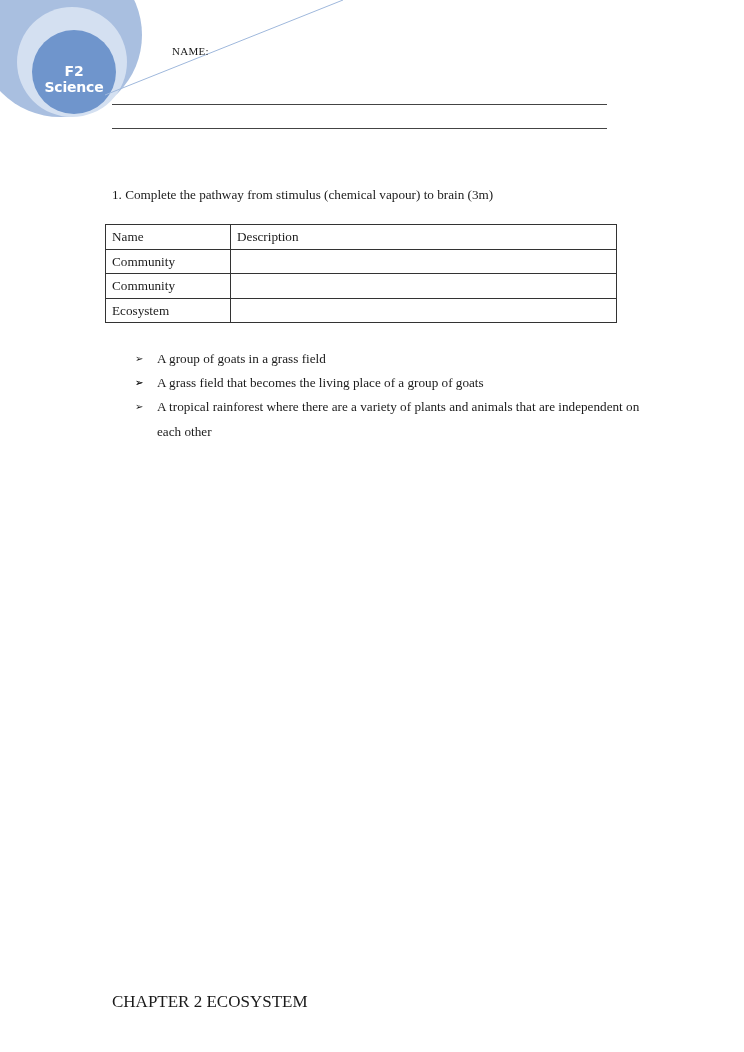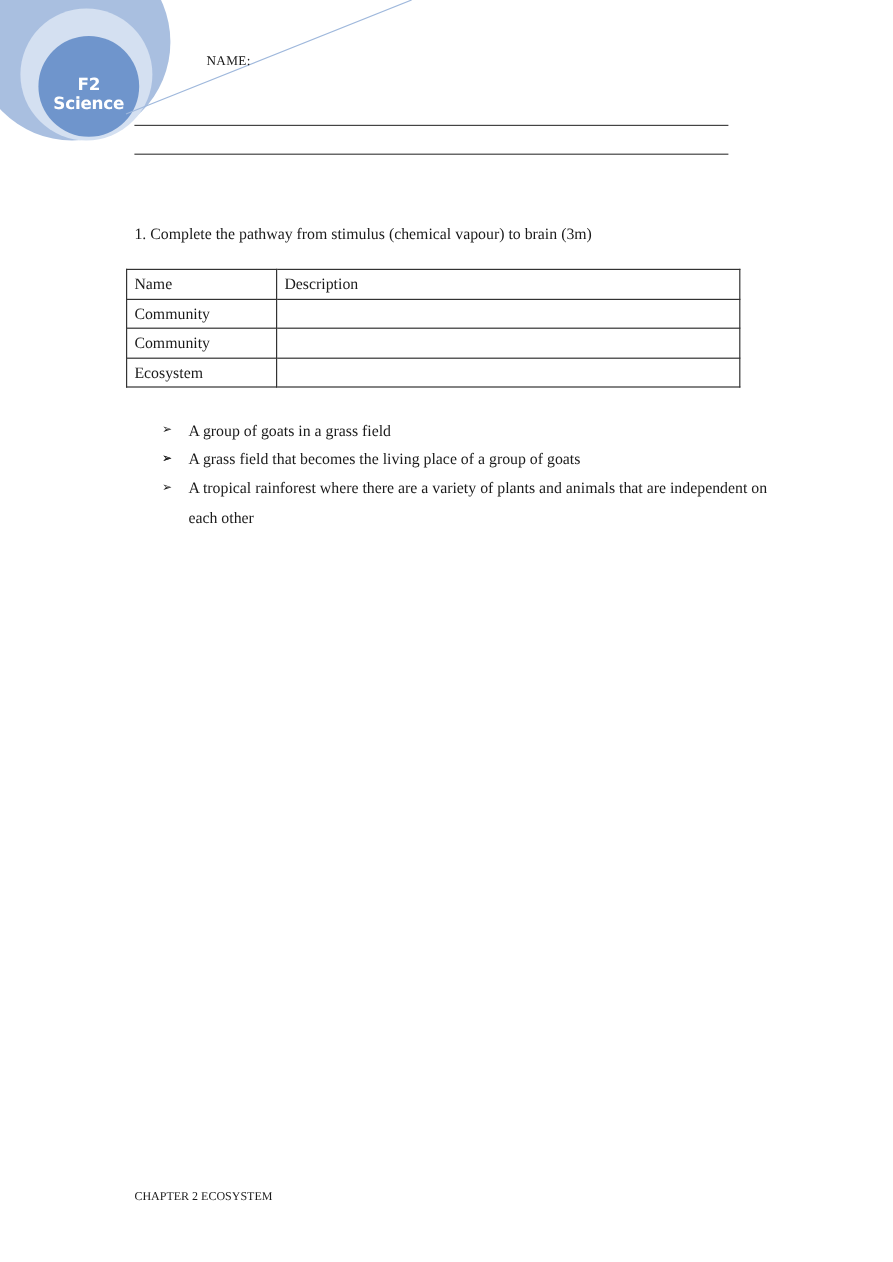--- a/index.html
+++ b/index.html
@@ -15,21 +15,21 @@
   .question { position: absolute; left: 112px; top: 187px; font-family: "Liberation Serif", serif;
               font-size: 13.2px; }
   table.grid { position: absolute; left: 105px; top: 224px; width: 512px; border-collapse: collapse;
                font-family: "Liberation Serif", serif; font-size: 13.2px; }
   table.grid td { border: 1px solid #333; height: 23.5px; padding: 0 0 0 6px; vertical-align: middle; line-height: 1; }
   table.grid td.c1 { width: 118px; }
   ul.options { position: absolute; left: 135px; top: 347px; width: 510px; margin: 0; padding: 0; list-style: none;
                font-family: "Liberation Serif", serif; font-size: 13.2px; line-height: 24.2px; }
   ul.options li { position: relative; padding-left: 22px; }
   ul.options li .bullet { position: absolute; left: 0; top: 0; font-size: 10px; }
-  .footer { position: absolute; left: 112px; top: 992px; font-family: "Liberation Serif", serif; font-size: 10px; }
+  .footer { position: absolute; left: 112px; top: 992px; font-family: "Liberation Serif", serif; font-size: 17px; }
 </style>
 </head>
 <body>
 
 <div class="logo">
   <svg width="360" height="140" viewBox="0 0 360 140">
     <circle cx="60" cy="35" r="82" fill="#a9bfe0"></circle>
     <circle cx="72" cy="62" r="55" fill="#d4e0f1"></circle>
     <circle cx="74" cy="72" r="42" fill="#6f95cc"></circle>
     <line x1="105" y1="95" x2="343" y2="0" stroke="#9fb8dc" stroke-width="1"></line>

